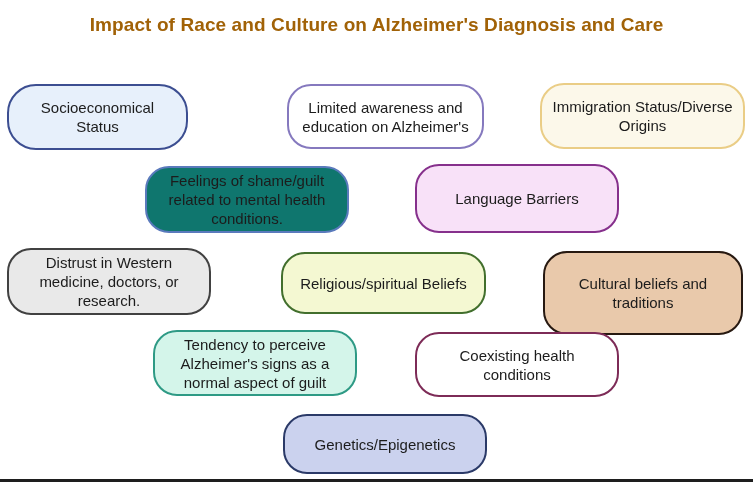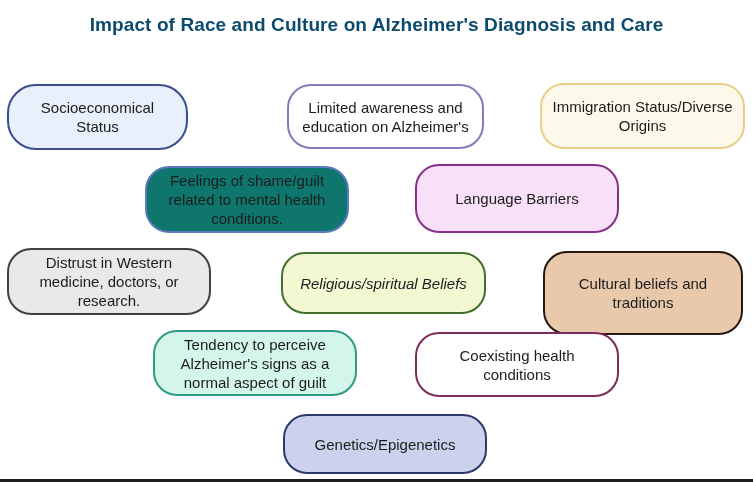--- a/index.html
+++ b/index.html
@@ -39,37 +39,37 @@
     color: #1c1c1c;
     padding: 4px 10px;
   }
   
   .p0  { left: 7px;   top: 84px;  width: 181px; height: 66px; border-width: 2px; border-radius: 29px; }
   .p1  { left: 287px; top: 84px;  width: 197px; height: 65px; border-width: 2px; }
   .p2  { left: 540px; top: 83px;  width: 205px; height: 66px; border-width: 2px; }
   .p3  { left: 145px; top: 166px; width: 204px; height: 67px; border-width: 2px; }
   .p4  { left: 415px; top: 164px; width: 204px; height: 69px; border-width: 2.5px; }
   .p5  { left: 7px;   top: 248px; width: 204px; height: 67px; border-width: 2.5px; }
-  .p6  { left: 281px; top: 252px; width: 205px; height: 62px; border-width: 2.5px; font-style: italic; }
+  .p6  { left: 281px; top: 252px; width: 205px; height: 62px; border-width: 2.5px; }
   .p7  { left: 543px; top: 251px; width: 200px; height: 84px; border-width: 2.5px; }
   .p8  { left: 153px; top: 330px; width: 204px; height: 66px; border-width: 2.5px; }
   .p9  { left: 415px; top: 332px; width: 204px; height: 65px; border-width: 2.5px; }
   .p10 { left: 283px; top: 414px; width: 204px; height: 60px; border-width: 2.5px; }
   .bottom-bar {
     position: absolute;
     left: 0;
     bottom: 0;
     width: 753px;
     height: 3px;
   }
 </style>
 </head>
 <body style="background: rgb(255, 255, 255);">
 
-<h1 class="title" style="color: #0c4a6e;">Impact of Race and Culture on Alzheimer's Diagnosis and Care</h1>
+<h1 class="title" style="color: #a16207;">Impact of Race and Culture on Alzheimer's Diagnosis and Care</h1>
 
 <div class="node p0" style="background: rgb(231, 240, 251); border-color: rgb(60, 78, 145);">Socioeconomical Status</div>
 <div class="node p1" style="background: rgb(255, 255, 255); border-color: rgb(133, 121, 190);">Limited awareness and education on Alzheimer's</div>
 <div class="node p2" style="background: rgb(252, 248, 234); border-color: rgb(234, 205, 134);">Immigration Status/Diverse Origins</div>
 <div class="node p3" style="background: #0f766e; border-color: rgb(90, 122, 188);">Feelings of shame/guilt related to mental health conditions.</div>
 <div class="node p4" style="background: rgb(248, 225, 248); border-color: rgb(134, 48, 140);">Language Barriers</div>
 <div class="node p5" style="background: rgb(233, 233, 233); border-color: rgb(65, 65, 65);">Distrust in Western medicine, doctors, or research.</div>
 <div class="node p6" style="background: rgb(244, 248, 210); border-color: rgb(66, 111, 45);">Religious/spiritual Beliefs</div>
 <div class="node p7" style="background: rgb(233, 201, 171); border-color: rgb(39, 25, 17);">Cultural beliefs and traditions</div>
 <div class="node p8" style="background: rgb(212, 245, 234); border-color: rgb(46, 154, 133);">Tendency to perceive Alzheimer's signs as a normal aspect of guilt</div>

